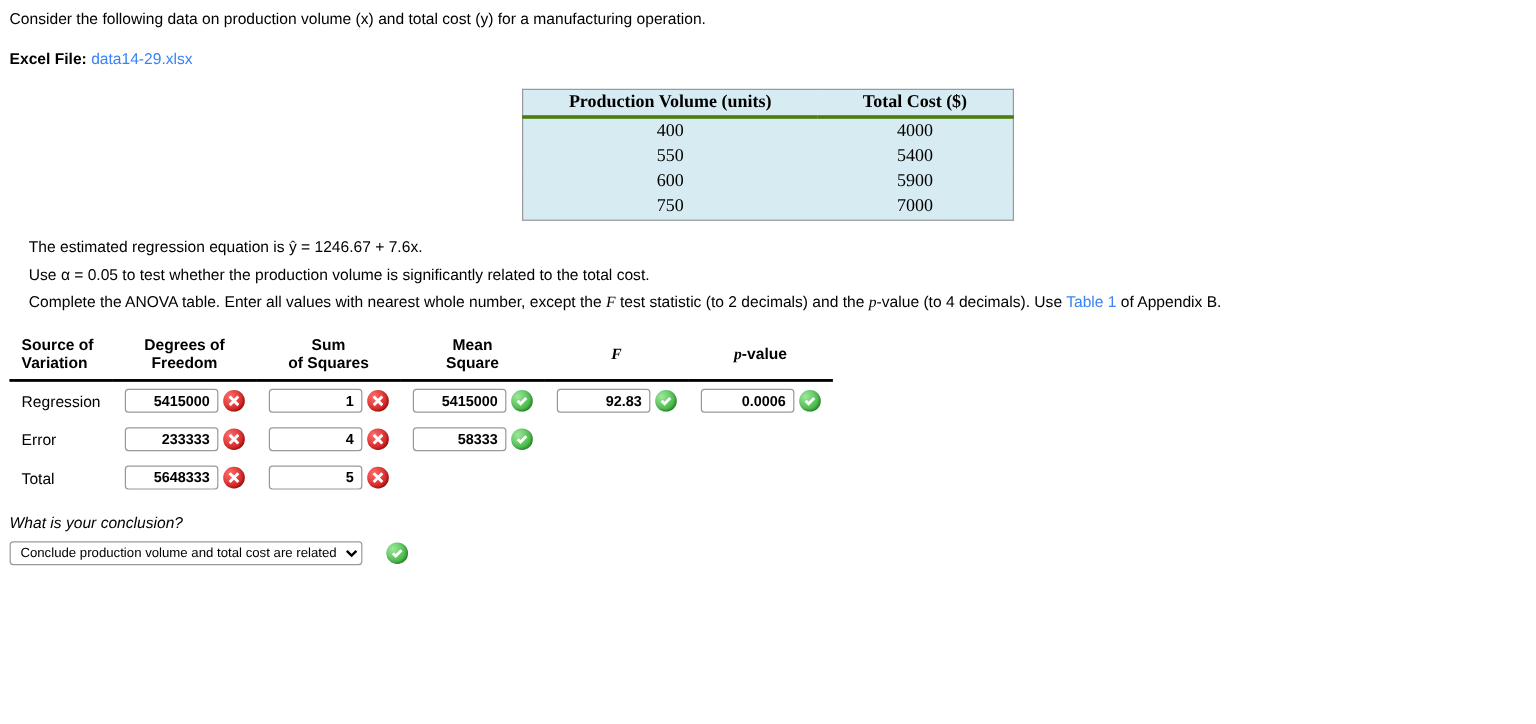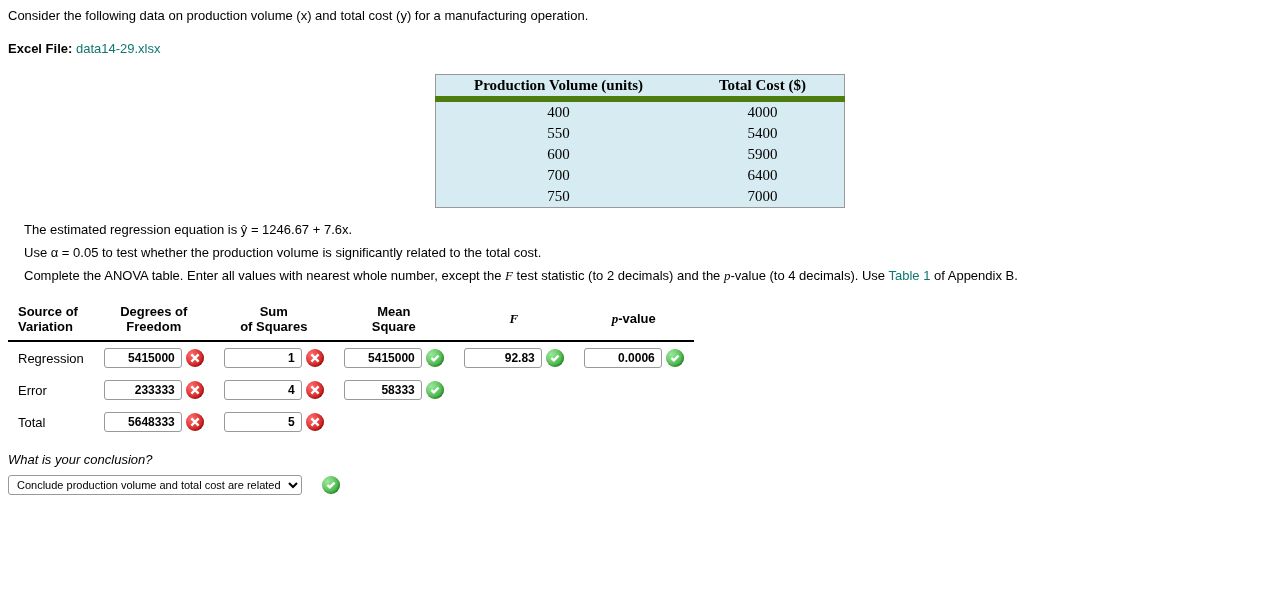--- a/index.html
+++ b/index.html
@@ -13,42 +13,42 @@
   .intro-text {
     margin-bottom: 18px;
   }
   .excel-file-line {
     margin-bottom: 18px;
   }
   .excel-file-line b {
     font-weight: bold;
   }
   a.file-link, a.table-link {
-    color: #0f766e;
+    color: #3b82f6;
     text-decoration: none;
   }
   .data-table-wrap {
     display: flex;
     justify-content: center;
     margin-bottom: 14px;
   }
   table.data-table {
     border-collapse: collapse;
     background: #d6ecf2;
     border: 1px solid #999;
   }
   table.data-table th, table.data-table td {
     padding: 2px 38px;
     text-align: center;
     font-family: "Times New Roman", serif;
     font-size: 15px;
   }
   table.data-table th {
     font-weight: bold;
-    border-bottom: 6px solid #4d7c0f;
+    border-bottom: 3px solid #4d7c0f;
   }
   .eq-line {
     margin: 8px 16px;
   }
   .italic-var { font-style: italic; font-family: 'Times New Roman', serif; }
   .anova-wrap {
     margin-top: 14px;
   }
   table.anova {
     border-collapse: collapse;
@@ -151,24 +151,20 @@
           <td>400</td>
           <td>4000</td>
         </tr>
       <tr>
           <td>550</td>
           <td>5400</td>
         </tr>
       <tr>
           <td>600</td>
           <td>5900</td>
-        </tr>
-      <tr>
-          <td>700</td>
-          <td>6400</td>
         </tr>
       <tr>
           <td>750</td>
           <td>7000</td>
         </tr>
     </tbody>
   </table>
 </div>
 
 <div class="eq-line">The estimated regression equation is ŷ = 1246.67 + 7.6x.</div>

